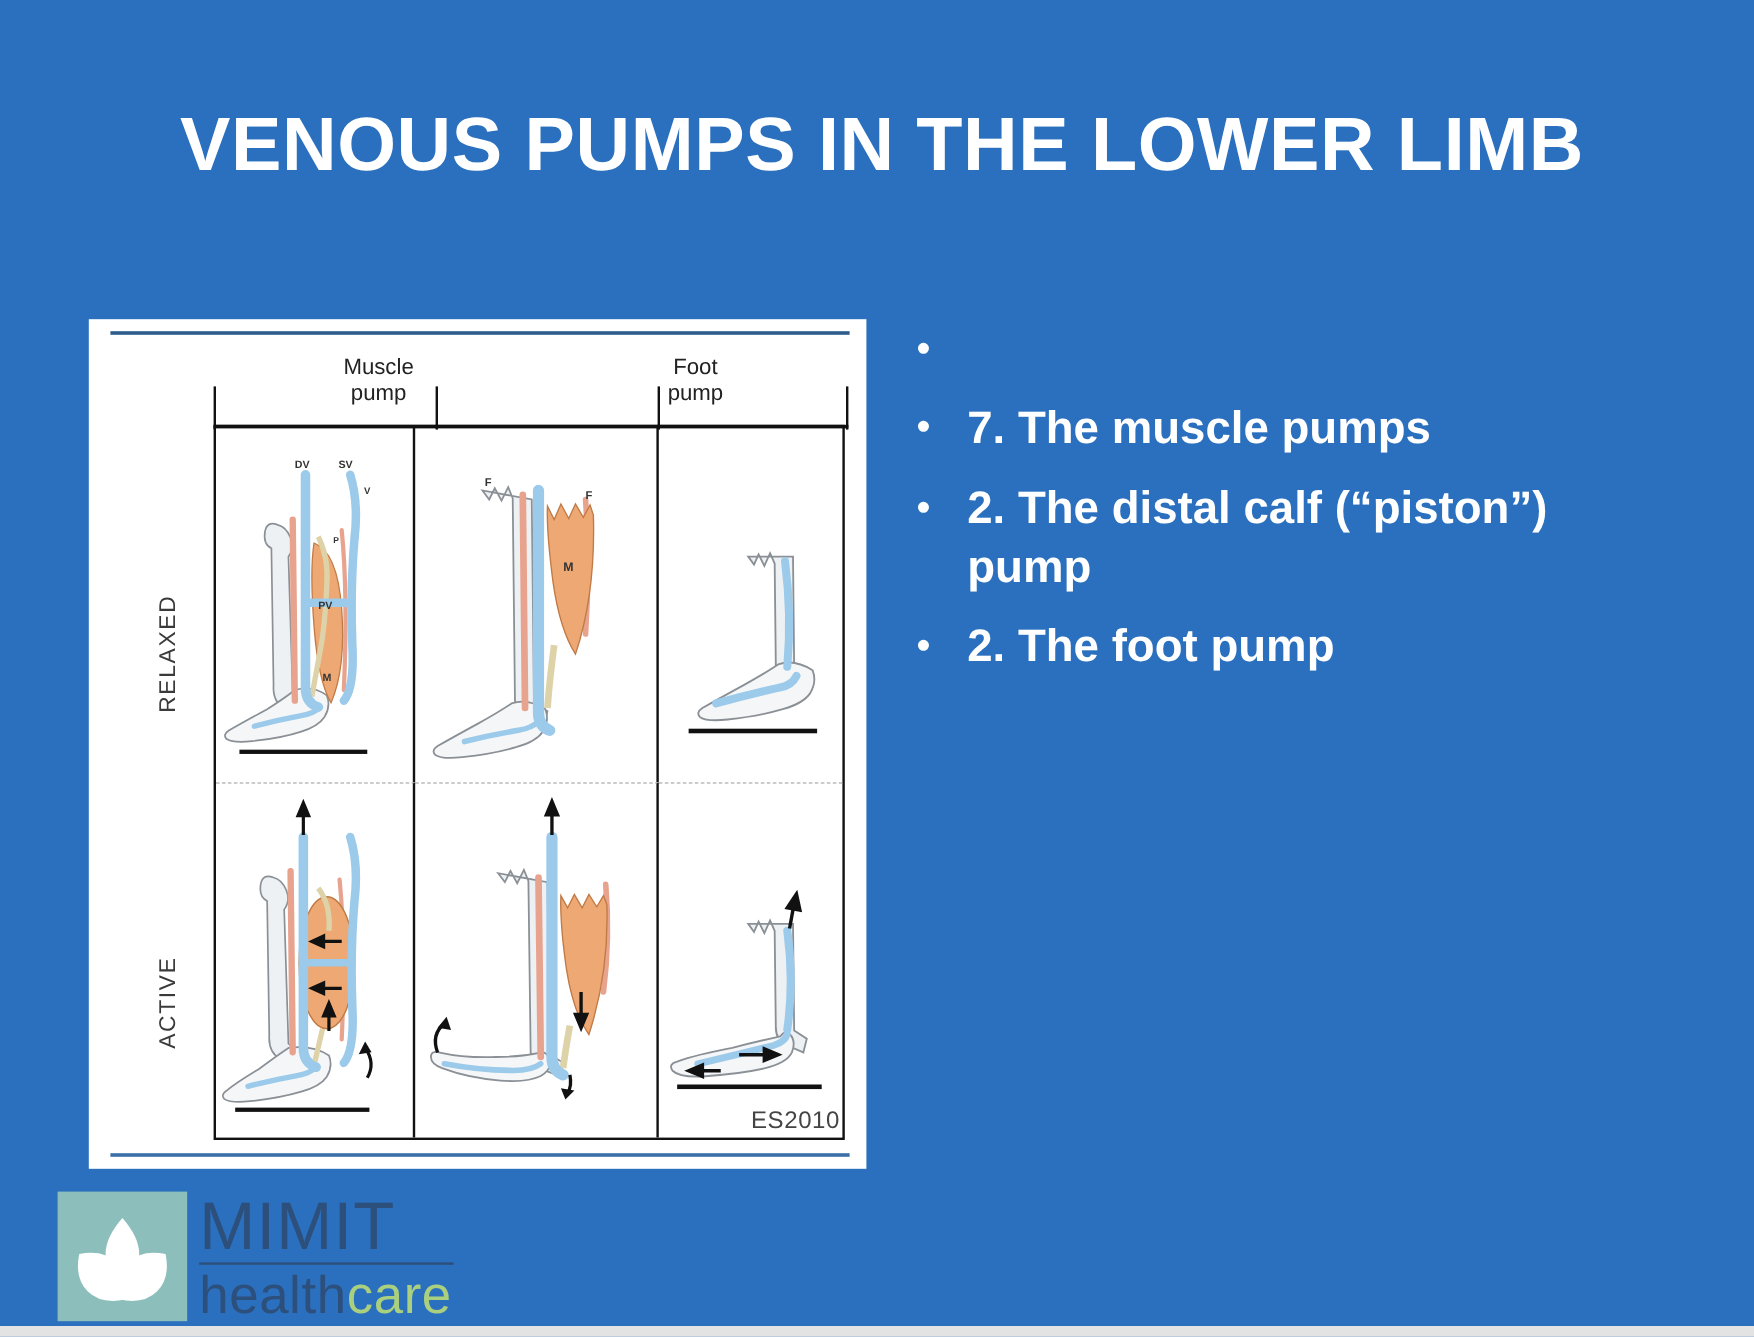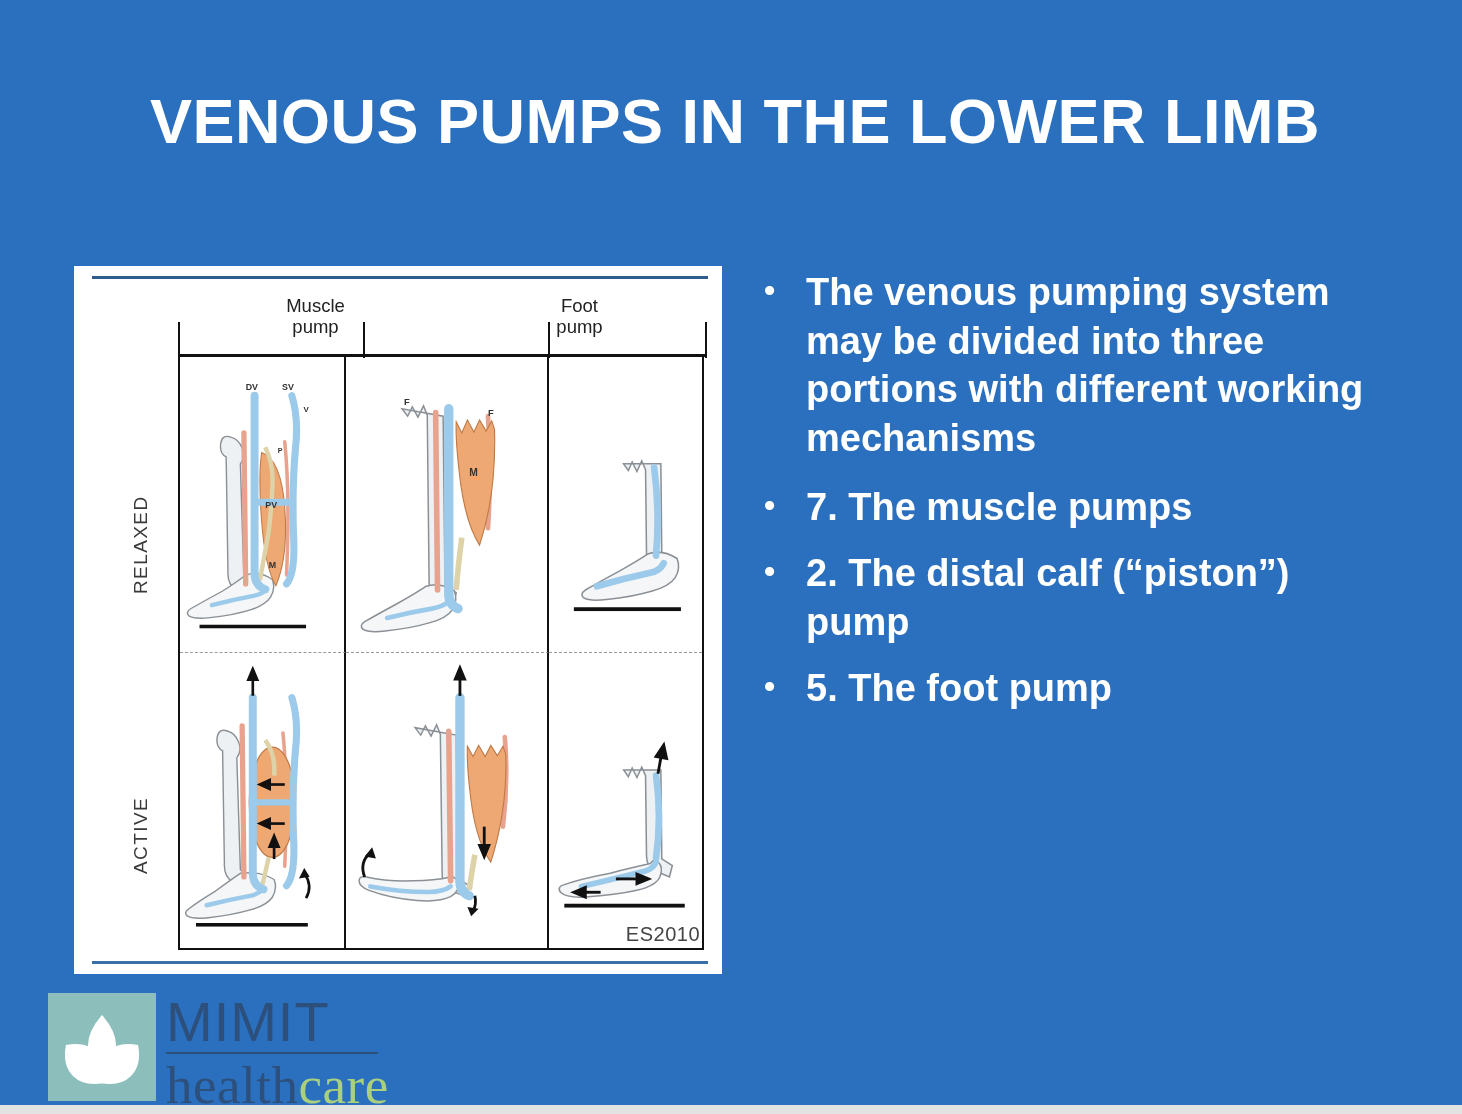--- a/index.html
+++ b/index.html
@@ -206,26 +206,25 @@
     line-height: 1.02;
     font-family: "Liberation Sans", sans-serif;
   }
   #logo-underline {
     width: 212px;
     height: 2px;
     background: #2d4f7c;
     margin-top: 2px;
   }
   #logo-sub {
-    font-size: 53px;
+    font-size: 44px;
     letter-spacing: 0.5px;
     margin-top: 4px;
     line-height: 1.02;
     white-space: nowrap;
-    font-family: Liberation Serif, serif;
   }
   #logo-sub .health { color: #2d4f7c; }
   #logo-sub .care { color: #a9cf7f; }
 
   #bottom-strip {
     position: absolute;
     left: 0;
     bottom: 0;
     width: 1462px;
     height: 9px;
@@ -415,33 +414,32 @@
 
       </div>
 
       <div id="credit">ES2010</div>
     </div>
   </div>
 
   <div id="bullets">
     <div class="bullet b1">
       <span class="dot">•</span>
-      <span class="btxt">The venous pumping system may be divided into three portions with different working mechanisms</span>
     </div>
     <div class="bullet b2">
       <span class="dot">•</span>
       <span class="btxt">7. The muscle pumps</span>
     </div>
     <div class="bullet b3">
       <span class="dot">•</span>
       <span class="btxt">2. The distal calf (“piston”) pump</span>
     </div>
     <div class="bullet b4">
       <span class="dot">•</span>
-      <span class="btxt">5. The foot pump</span>
+      <span class="btxt">2. The foot pump</span>
     </div>
   </div>
 
   <div id="logo">
     <div id="logo-mark">
       <svg viewBox="0 0 108 108" width="108" height="108">
         <path d="M54 22 q14 16 14 30 q0 14 -14 22 q-14 -8 -14 -22 q0 -14 14 -30 Z" fill="#ffffff"></path>
         <path d="M18 52 q20 -4 31 7 q11 11 7 31 q-20 4 -31 -7 q-11 -11 -7 -31 Z" fill="#ffffff"></path>
         <path d="M90 52 q4 20 -7 31 q-11 11 -31 7 q-4 -20 7 -31 q11 -11 31 -7 Z" fill="#ffffff"></path>
       </svg>

